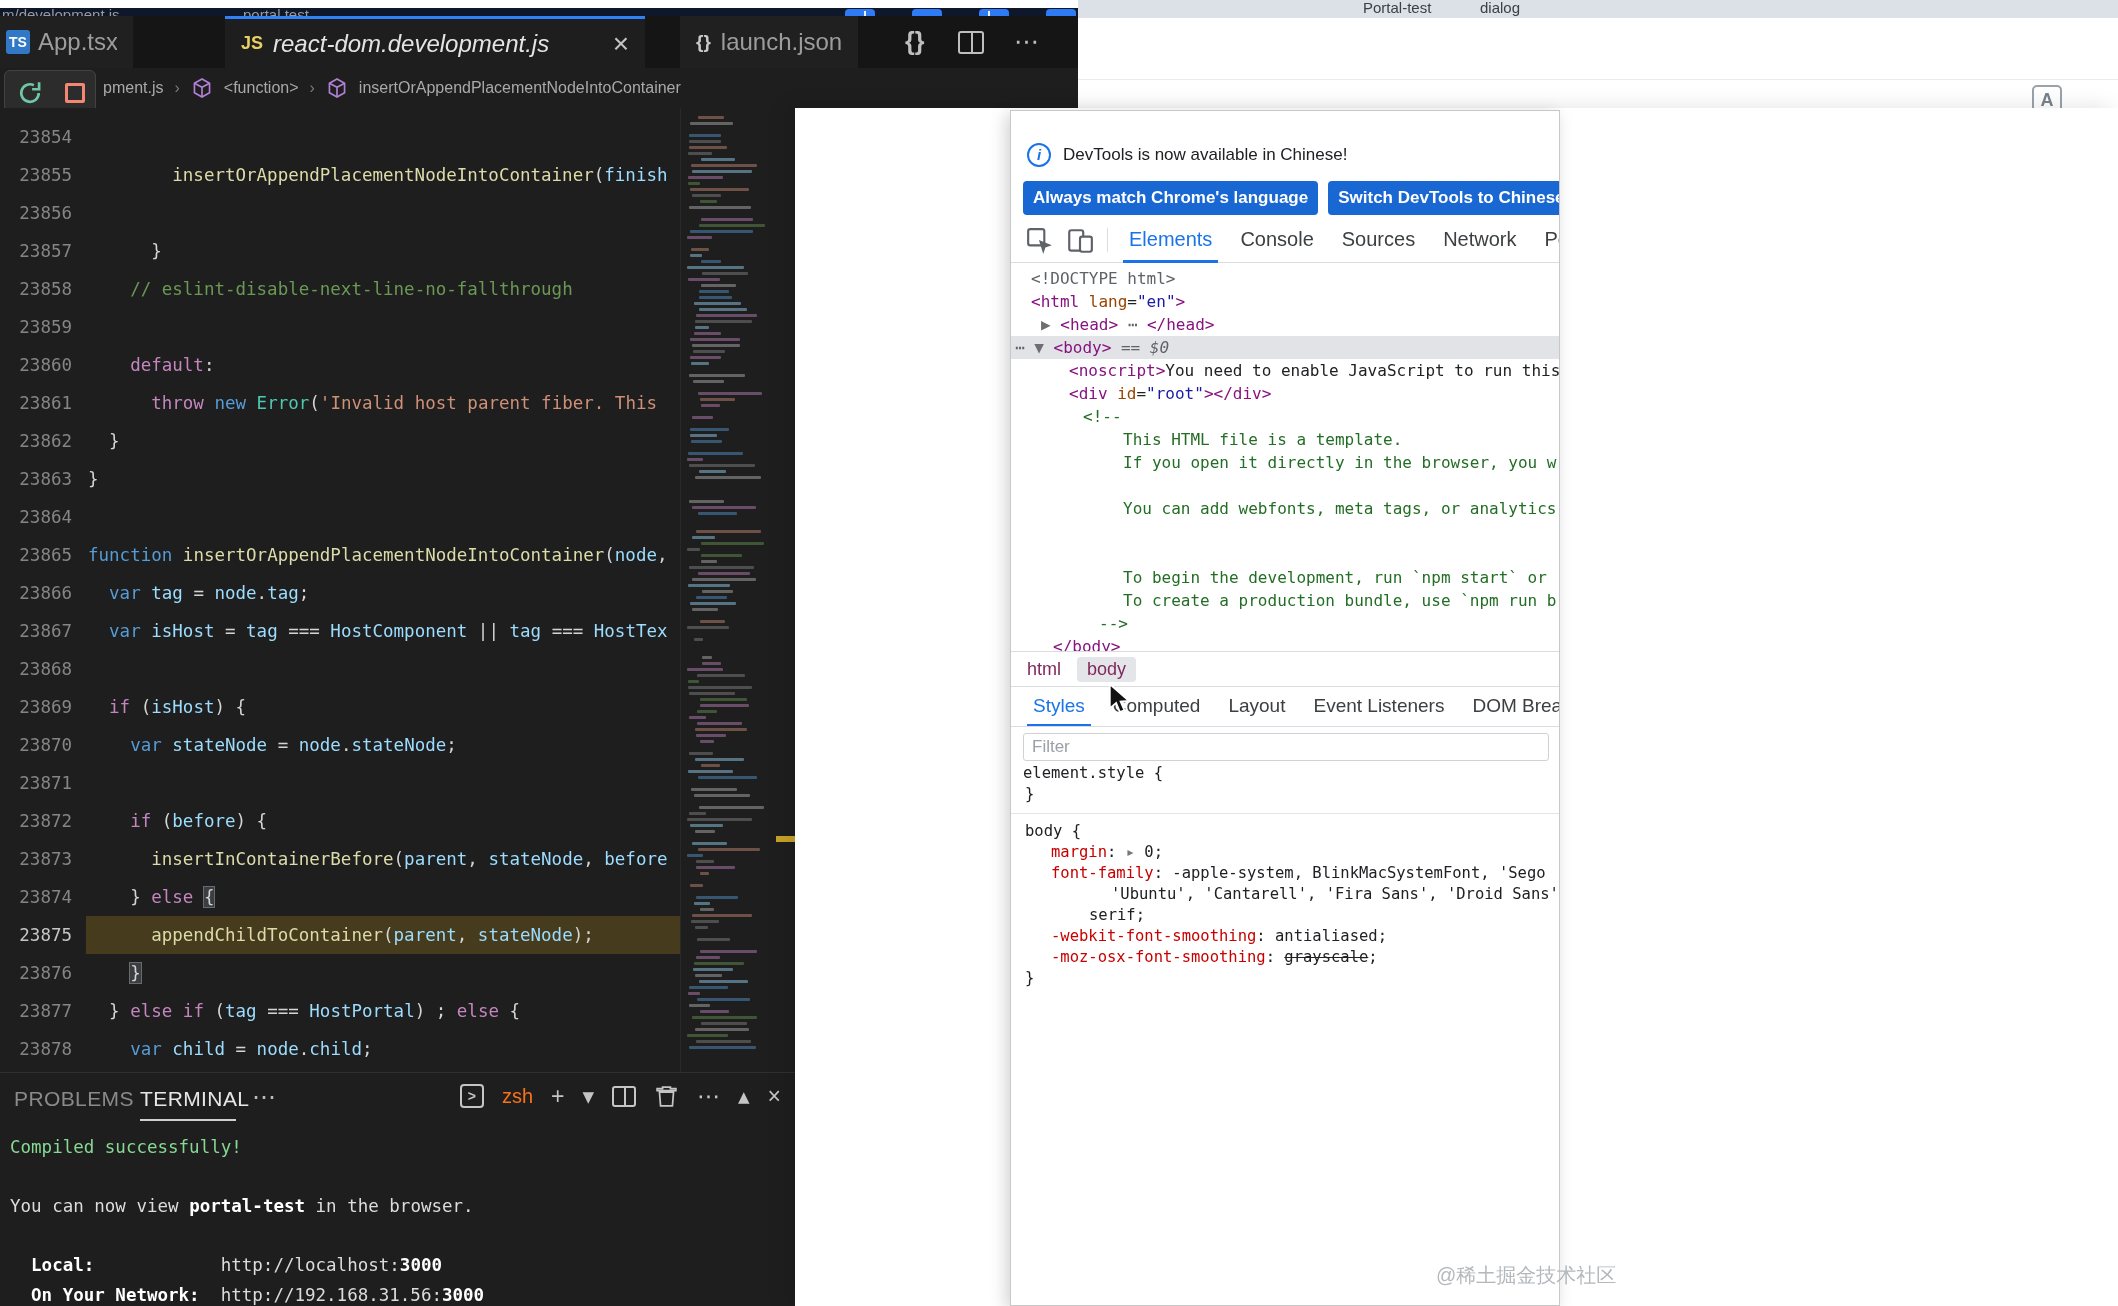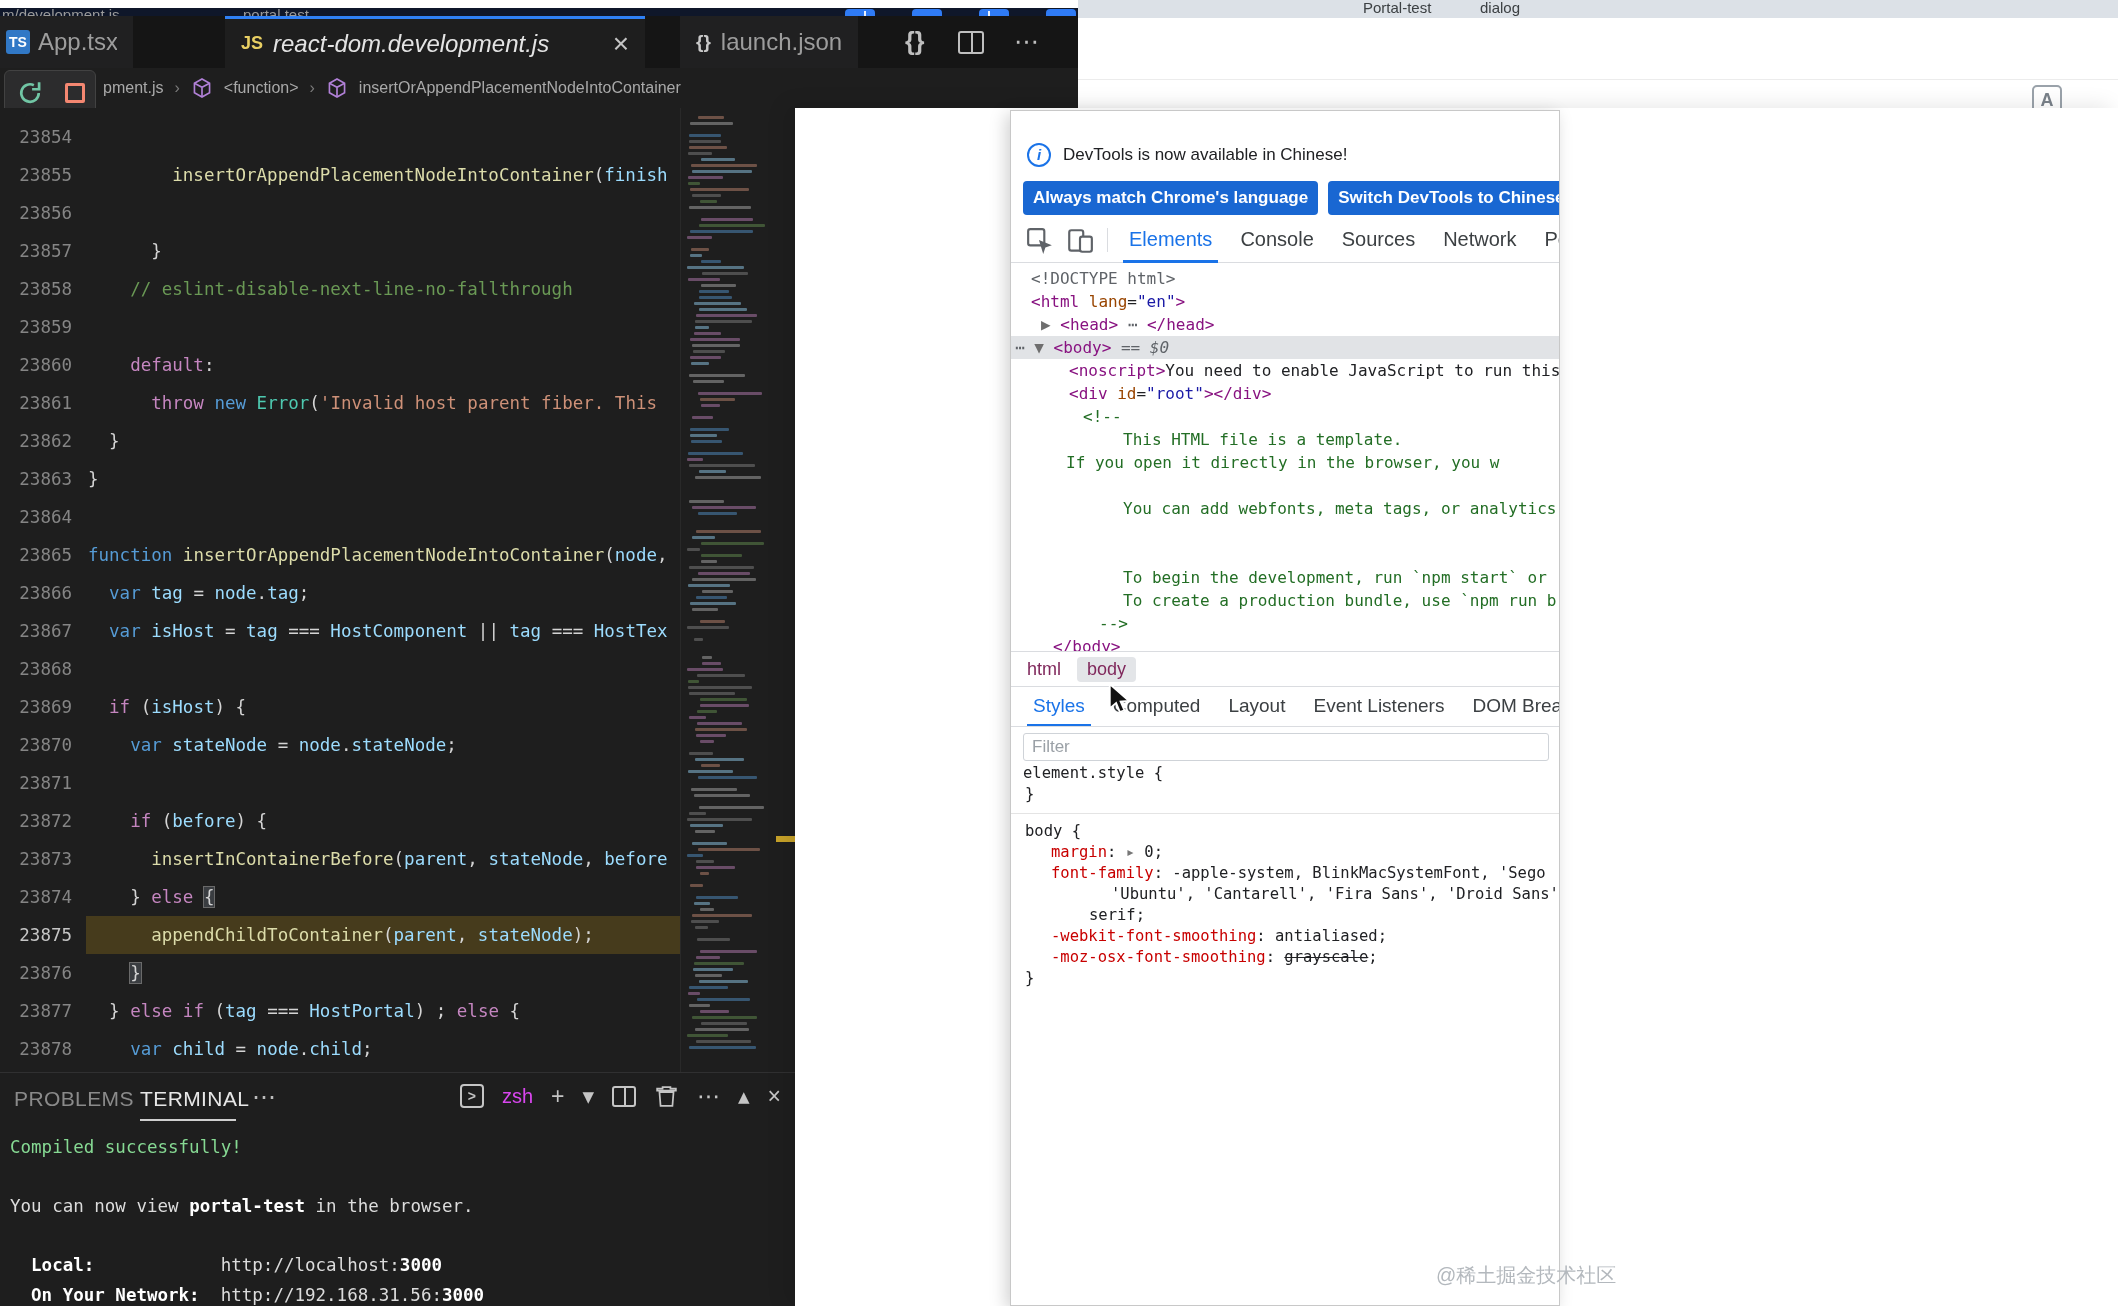--- a/index.html
+++ b/index.html
@@ -64,21 +64,21 @@
   .ruler-mark{position:absolute;left:0;top:728px;width:19px;height:6px;background:#c7a229;}
 
   .vsc-panel{position:absolute;left:0;top:1072px;width:795px;height:234px;background:#1e1e1e;border-top:1px solid #303031;overflow:hidden;}
   .panel-tab{position:absolute;top:14px;font-size:21px;letter-spacing:0.4px;color:#8a8a8a;}
   #panel-problems{left:14px;}
   #panel-terminal{left:140px;color:#e7e7e7;}
   #panel-more{left:252px;top:10px;color:#bdbdbd;font-size:24px;}
   #term-underline{position:absolute;left:140px;top:46px;width:96px;height:2px;background:#cfcfcf;}
   .panel-right{position:absolute;right:14px;top:10px;display:flex;align-items:center;gap:18px;color:#c5c5c5;}
   .shell-box{width:24px;height:24px;border:2px solid #c5c5c5;border-radius:4px;font-size:14px;text-align:center;line-height:20px;font-weight:bold;}
-  .shell-label{font-size:20px;color:#d946ef;}
+  .shell-label{font-size:20px;color:#f97316;}
   .panel-ico{font-size:23px;line-height:26px;}
   .psplit{position:relative;width:24px;height:21px;border:2px solid #c5c5c5;border-radius:3px;}
   .psplit::after{content:"";position:absolute;left:50%;top:0;bottom:0;width:2px;background:#c5c5c5;}
   #term-lines{position:absolute;left:10px;top:60px;right:0;bottom:0;}
   .term-row{position:absolute;left:0;height:29px;white-space:pre;font-family:"DejaVu Sans Mono","Liberation Mono",monospace;font-size:17.5px;line-height:29px;}
   .tk-tg{color:#86d993}.tk-tw{color:#dcdcdc}.tk-tb{color:#ffffff;font-weight:bold}
 
   
   .page-window{position:absolute;left:795px;top:108px;width:1323px;height:1198px;background:#ffffff;box-shadow:-8px -2px 20px rgba(0,0,0,0.10);}
 
@@ -493,21 +493,21 @@
     </div>
     <div id="dom-tree" class="mono">
         <div class="dom-row" style="top: 0px; padding-left: 20px;"><span class="dm-doc">&lt;!DOCTYPE html&gt;</span></div>
         <div class="dom-row" style="top: 23px; padding-left: 20px;"><span class="dm-tag">&lt;html</span><span class="dm-attr"> lang</span><span class="dm-pn">=</span><span class="dm-val">"en"</span><span class="dm-tag">&gt;</span></div>
         <div class="dom-row" style="top: 46px; padding-left: 30px;"><span class="dm-arw">▶ </span><span class="dm-tag">&lt;head&gt;</span><span class="dm-gray"> ⋯ </span><span class="dm-tag">&lt;/head&gt;</span></div>
         <div class="dom-row sel" style="top: 69px; padding-left: 4px;"><span class="dm-gray">⋯ </span><span class="dm-arw">▼ </span><span class="dm-tag">&lt;body&gt;</span><span class="dm-eq"> == </span><span class="dm-eq">$0</span></div>
         <div class="dom-row" style="top: 92px; padding-left: 58px;"><span class="dm-tag">&lt;noscript&gt;</span><span class="dm-txt">You need to enable JavaScript to run this</span></div>
         <div class="dom-row" style="top: 115px; padding-left: 58px;"><span class="dm-tag">&lt;div</span><span class="dm-attr"> id</span><span class="dm-pn">=</span><span class="dm-val">"root"</span><span class="dm-tag">&gt;&lt;/div&gt;</span></div>
         <div class="dom-row" style="top: 138px; padding-left: 72px;"><span class="dm-cmt">&lt;!--</span></div>
         <div class="dom-row" style="top: 161px; padding-left: 112px;"><span class="dm-cmt">This HTML file is a template.</span></div>
-        <div class="dom-row" style="top: 184px; padding-left: 55px;"><span class="dm-cmt">If you open it directly in the browser, you w</span></div>
+        <div class="dom-row" style="top: 184px; padding-left: 112px;"><span class="dm-cmt">If you open it directly in the browser, you w</span></div>
         <div class="dom-row" style="top: 207px; padding-left: 112px;"></div>
         <div class="dom-row" style="top: 230px; padding-left: 112px;"><span class="dm-cmt">You can add webfonts, meta tags, or analytics</span></div>
         <div class="dom-row" style="top: 276px; padding-left: 112px;"></div>
         <div class="dom-row" style="top: 299px; padding-left: 112px;"><span class="dm-cmt">To begin the development, run `npm start` or</span></div>
         <div class="dom-row" style="top: 322px; padding-left: 112px;"><span class="dm-cmt">To create a production bundle, use `npm run b</span></div>
         <div class="dom-row" style="top: 345px; padding-left: 88px;"><span class="dm-cmt">--&gt;</span></div>
         <div class="dom-row" style="top: 368px; padding-left: 42px;"><span class="dm-tag">&lt;/body&gt;</span></div>
       </div>
     <div id="dt-crumbs">
         <span class="crumb">html</span>

